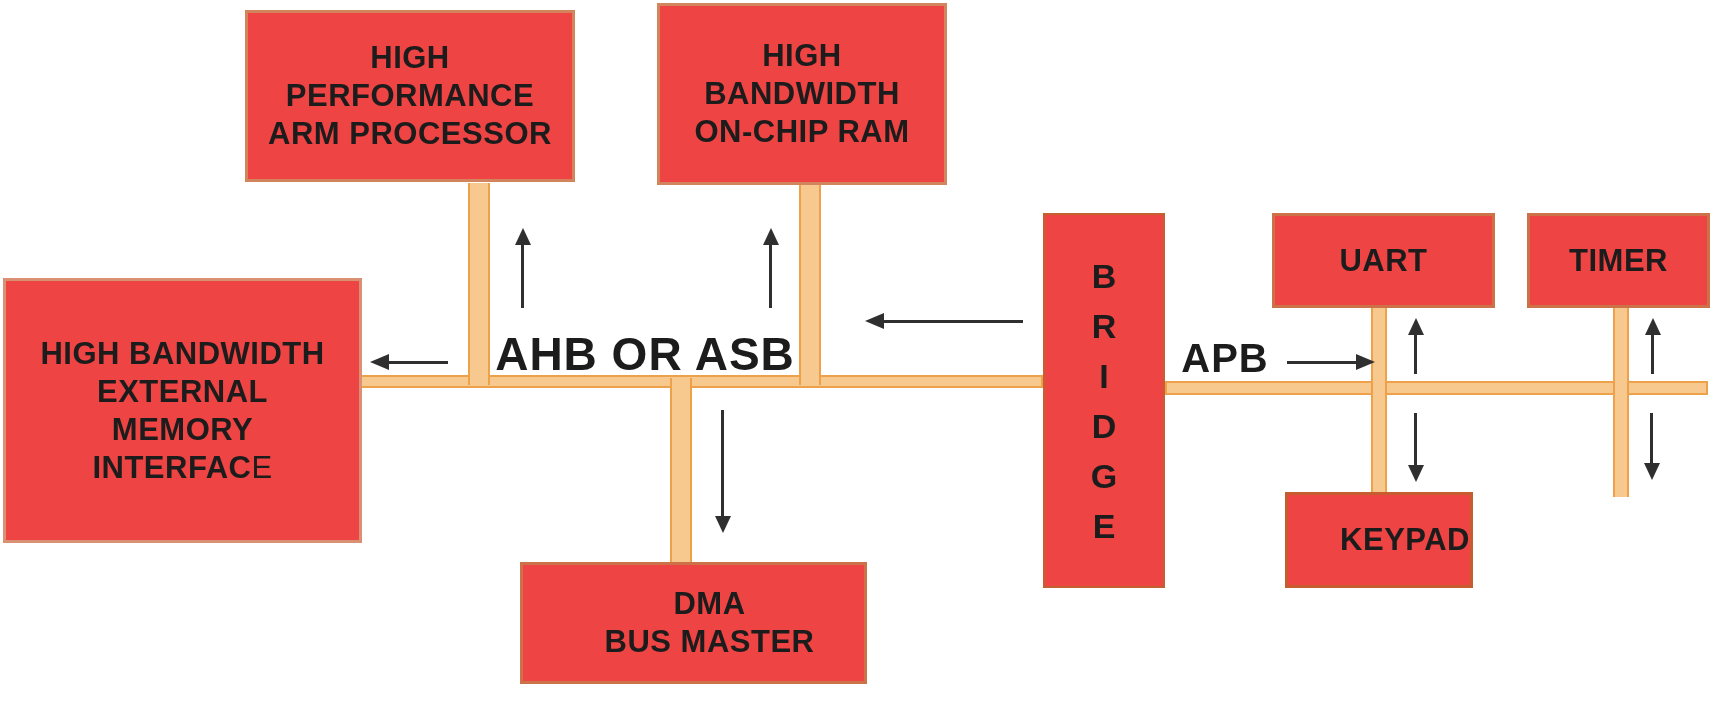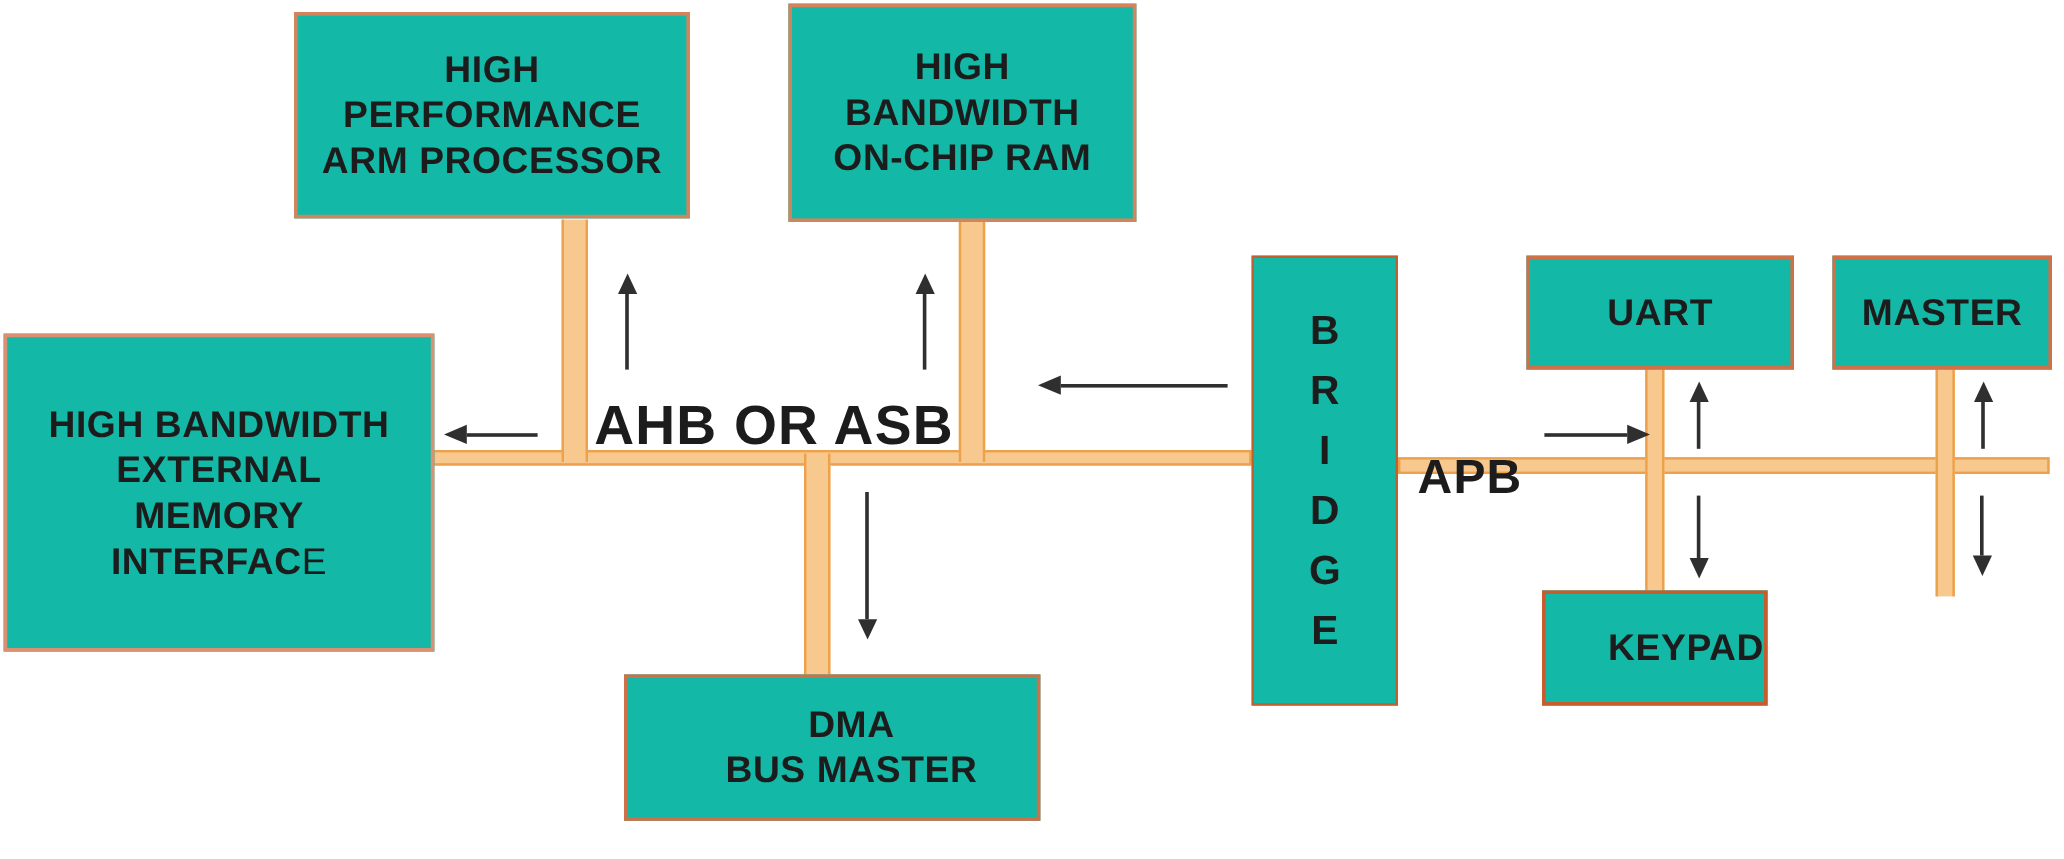--- a/index.html
+++ b/index.html
@@ -9,21 +9,21 @@
     width: 1720px;
     height: 716px;
     background: var(--canvas-bg, #fff);
     font-family: "Liberation Sans", sans-serif;
     overflow: hidden;
   }
 
   
   .node {
     position: absolute;
-    background: #14b8a6;
+    background: #ef4444;
     border: 3px solid #cd7149;
     box-sizing: border-box;
     display: flex;
     align-items: center;
     justify-content: center;
     text-align: center;
     z-index: 3;
   }
   .node-label {
     white-space: pre-line;
@@ -74,21 +74,21 @@
   
   .bus-label {
     position: absolute;
     font-weight: bold;
     color: var(--text, #1c1c1c);
     text-align: center;
     z-index: 4;
     letter-spacing: 1px;
   }
   .label-ahb { left: 455px;  top: 331px; width: 380px; font-size: 46px; line-height: 46px; }
-  .label-apb { left: 1155px; top: 338px; width: 140px; font-size: 40px; line-height: 40px; margin-top: 40px; }
+  .label-apb { left: 1155px; top: 338px; width: 140px; font-size: 40px; line-height: 40px; }
 
   
   .arrow { position: absolute; display: flex; z-index: 4; }
   .arrow-v { flex-direction: column; align-items: center; }
   .arrow-h { flex-direction: row; align-items: center; }
   .shaft-v { width: 3px; flex: 1; background: var(--arrow, #2f2f2f); }
   .shaft-h { height: 3px; flex: 1; background: var(--arrow, #2f2f2f); }
   .head-up    { width: 0; height: 0; border-left: 8px solid transparent; border-right: 8px solid transparent; border-bottom: 17px solid var(--arrow, #2f2f2f); }
   .head-down  { width: 0; height: 0; border-left: 8px solid transparent; border-right: 8px solid transparent; border-top: 17px solid var(--arrow, #2f2f2f); }
   .head-left  { width: 0; height: 0; border-top: 8px solid transparent; border-bottom: 8px solid transparent; border-right: 19px solid var(--arrow, #2f2f2f); }
@@ -150,21 +150,21 @@
 D
 G
 E</span>
   </div>
 
   <div class="node pos-uart">
     <span class="node-label">UART</span>
   </div>
 
   <div class="node pos-timer">
-    <span class="node-label">MASTER</span>
+    <span class="node-label">TIMER</span>
   </div>
 
   <div class="node pos-keypad">
     <span class="node-label">KEYPAD</span>
   </div>
 
 
   <div class="bus-label label-ahb">AHB OR ASB</div>
   <div class="bus-label label-apb">APB</div>
 

